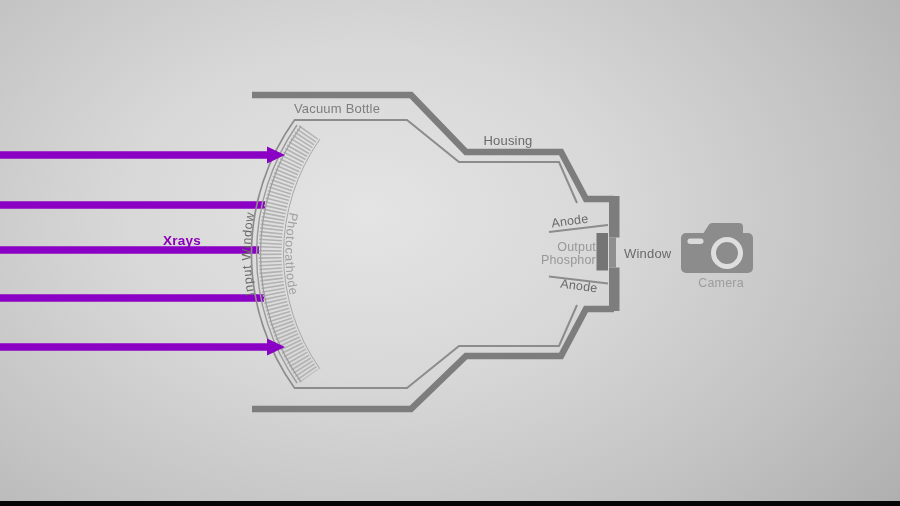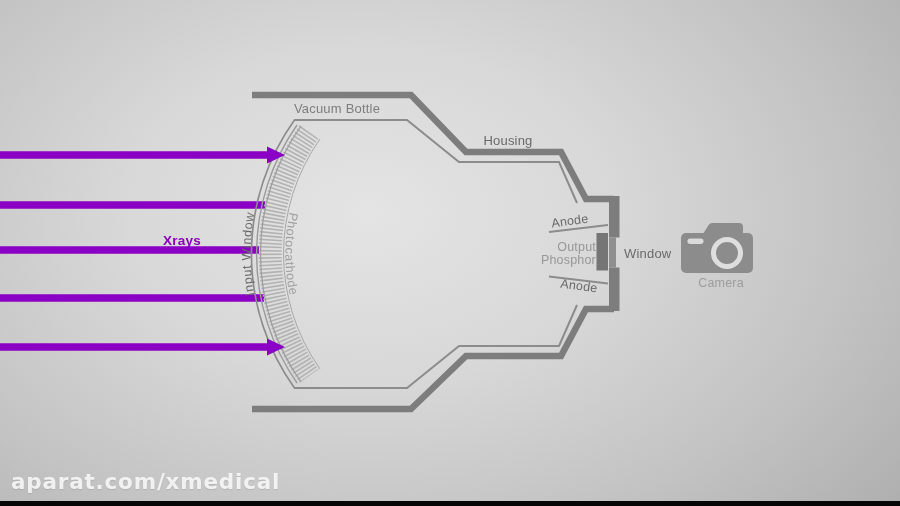--- a/index.html
+++ b/index.html
@@ -103,16 +103,15 @@
     <text class="lbl-sm" x="579" y="290" text-anchor="middle" transform="rotate(7.5 579 286)" fill="#6a6a6a">Anode</text>
 
     <text class="lbl-sm" x="596" y="251" text-anchor="end" fill="#979797">Output</text>
     <text class="lbl-sm" x="596" y="264" text-anchor="end" fill="#979797">Phosphor</text>
 
     <text class="lbl" x="624" y="258" text-anchor="start" fill="#6a6a6a">Window</text>
 
     <text class="lbl-sm" x="721" y="287" text-anchor="middle" fill="#9d9d9d">Camera</text>
   </svg>
 
-  <div class="watermark">aparat.com/xmedical</div>
 
   <div class="bottom-bar"></div>
 </div>
 
 </body></html>

